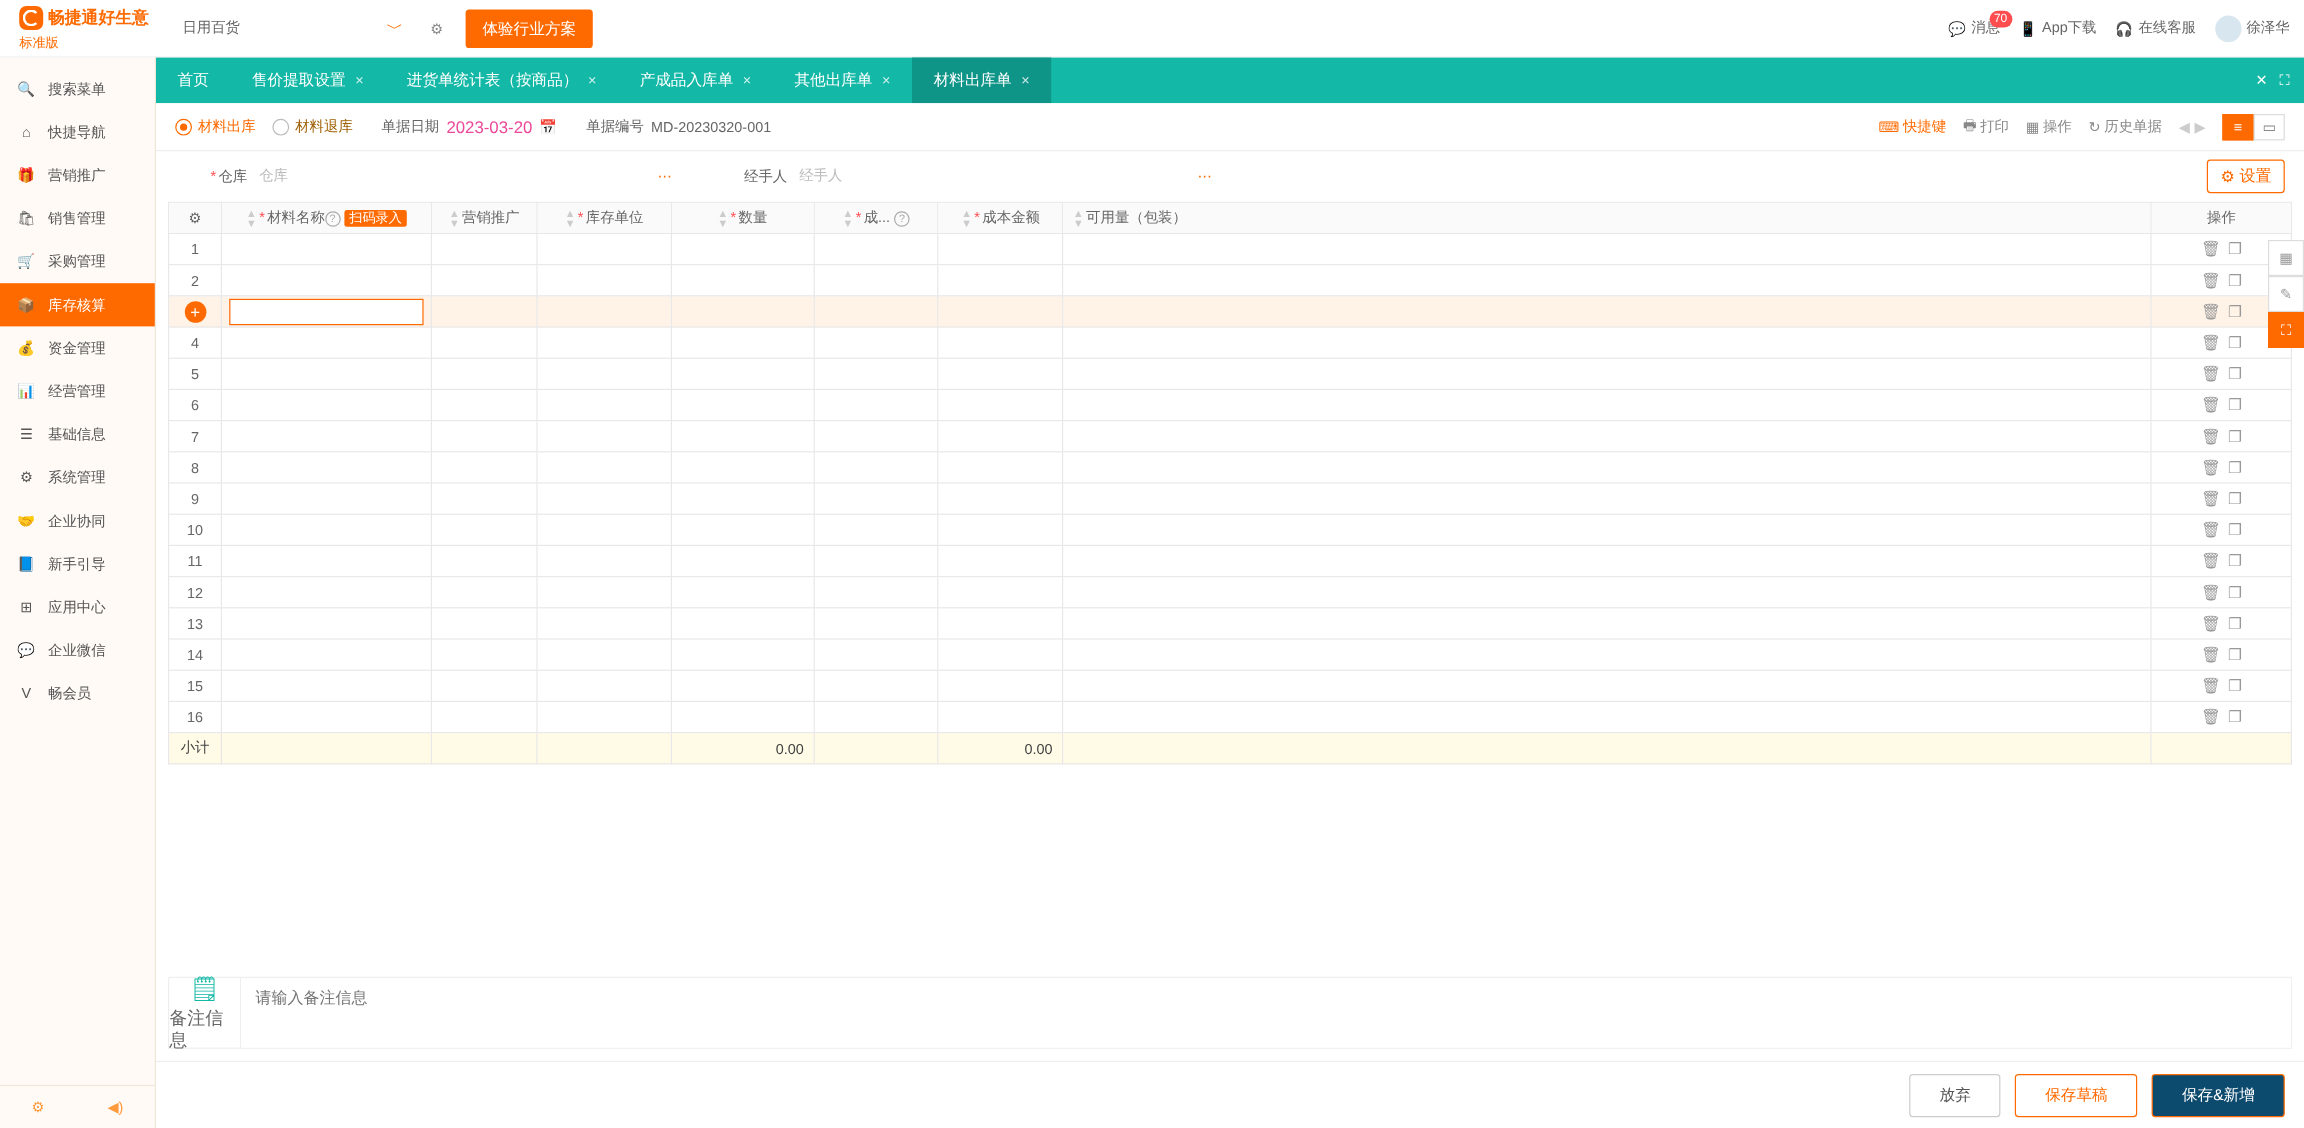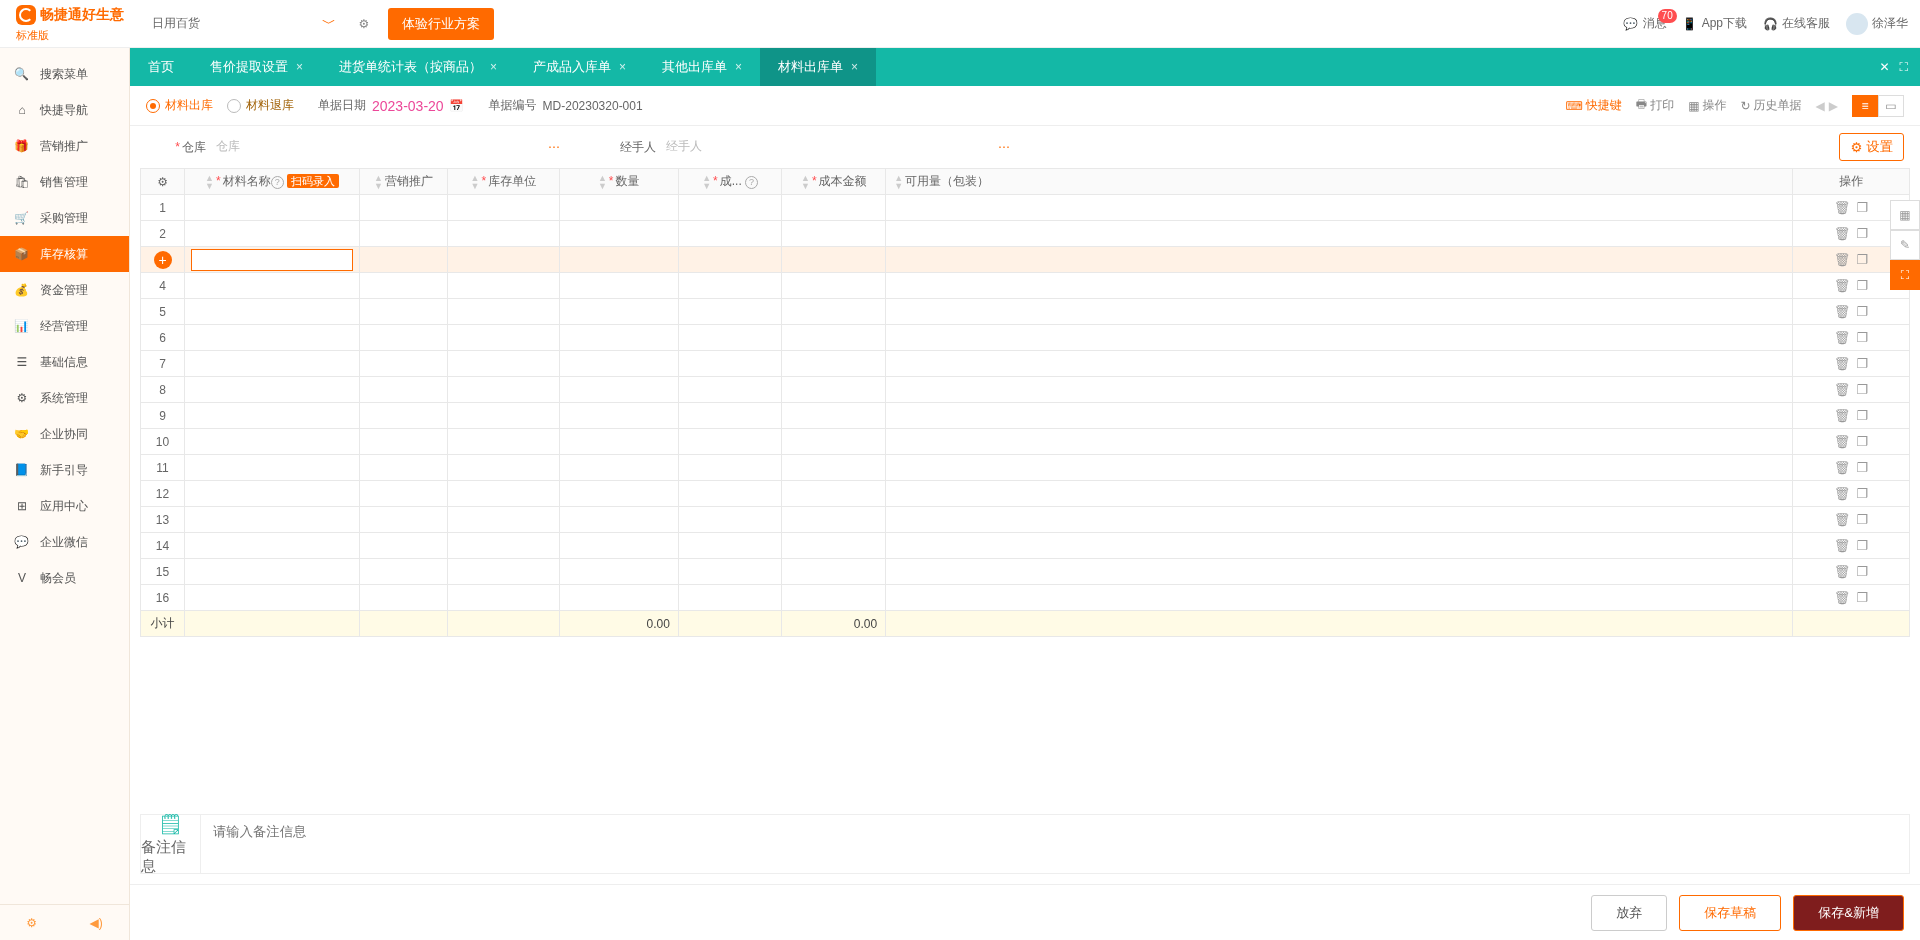--- a/index.html
+++ b/index.html
@@ -106,21 +106,21 @@
 .remark-wrap { display: flex; margin: 10px; border: 1px solid #eee; background: #fff; height: 60px; }
 .remark-tab { width: 60px; display: flex; flex-direction: column; align-items: center; justify-content: center; border-right: 1px solid #eee; gap: 2px; }
 .remark-ico { color: #14b8a6; font-size: 20px; }
 .remark-input { flex: 1; border: none; padding: 8px 12px; color: #bbb; resize: none; }
 
 
 .footer { height: 56px; border-top: 1px solid #eee; display: flex; align-items: center; justify-content: flex-end; gap: 12px; padding: 0 16px; background: #fff; }
 .btn { border-radius: 3px; padding: 8px 24px; font-size: 13px; cursor: pointer; }
 .btn-default { background: #fff; border: 1px solid #ccc; color: #555; }
 .btn-outline { background: #fff; border: 1px solid #ff6a00; color: #ff6a00; }
-.btn-primary { background: #7f1d1d; border: 1px solid #ff6a00; color: #fff; }
+.btn-primary { background: #0c4a6e; border: 1px solid #ff6a00; color: #fff; }
 
 
 .right-float { position: fixed; right: 0; top: 200px; display: flex; flex-direction: column; }
 .rf-item { width: 30px; height: 30px; border: 1px solid #ddd; background: #fff; display: flex; align-items: center; justify-content: center; color: #999; cursor: pointer; }
 .rf-item.active { background: #ff6a00; color: #fff; border-color: #ff6a00; }
 </style>
 </head>
 <body>
 
 <div class="app">

